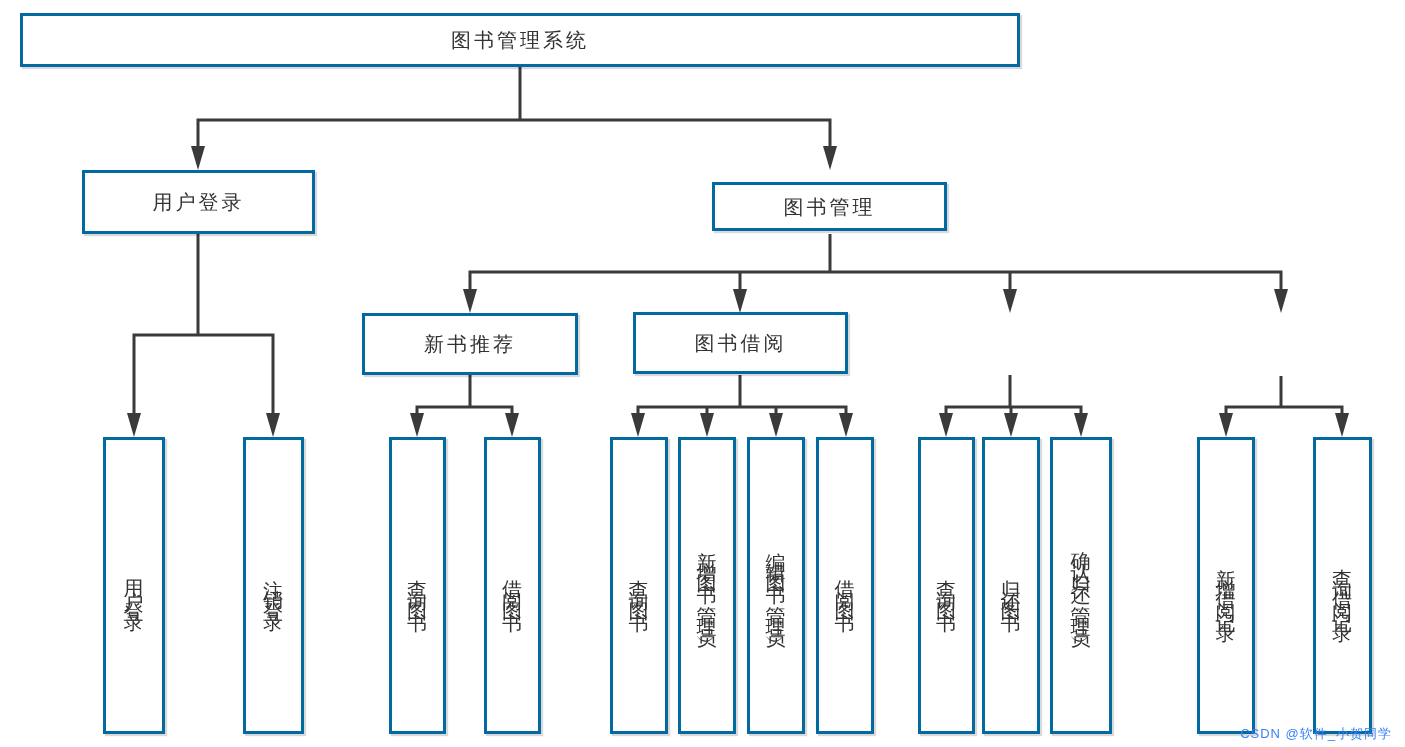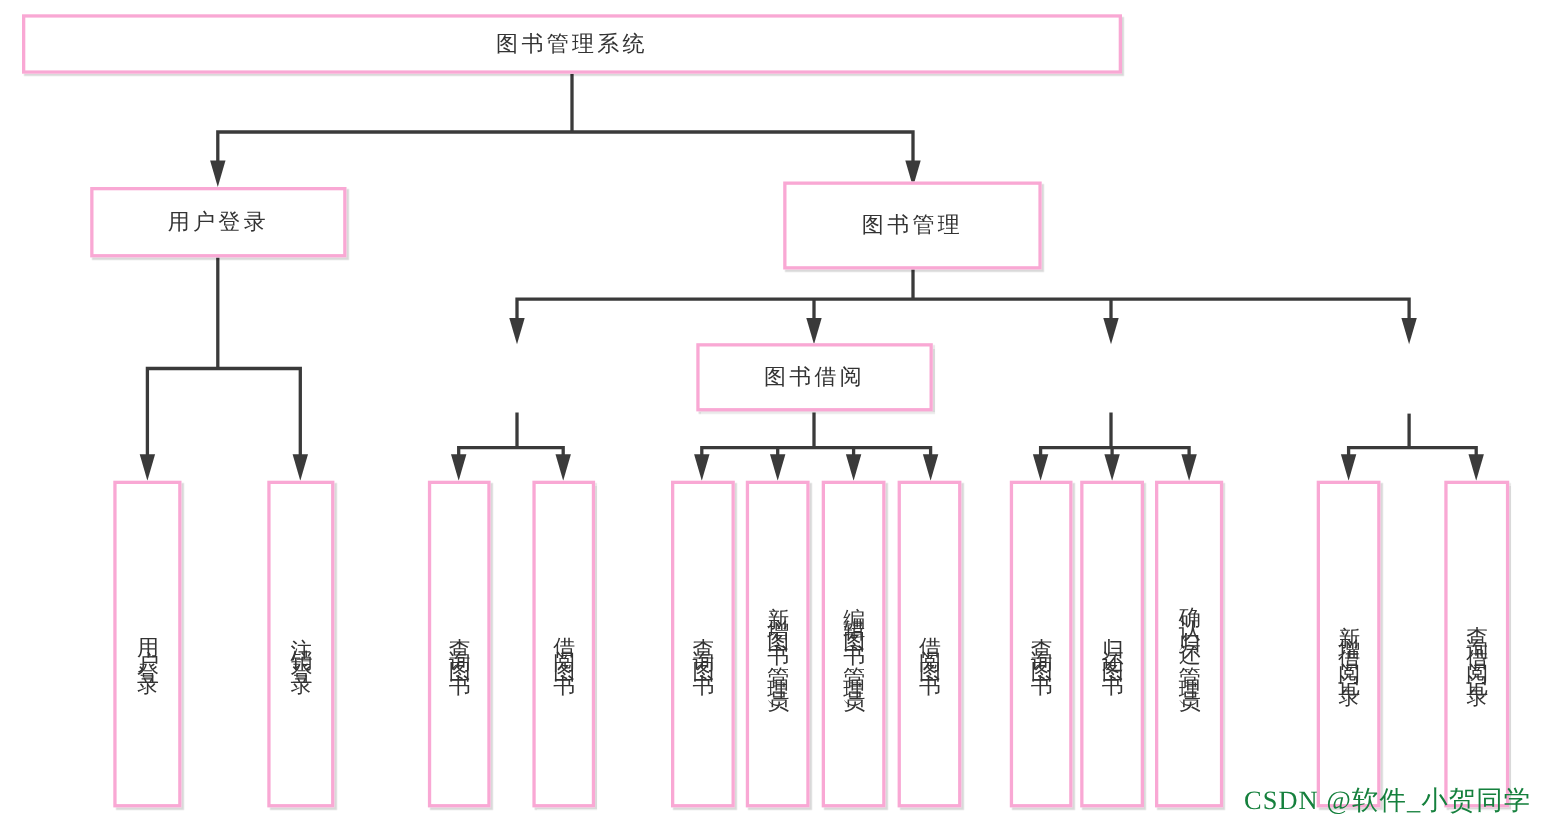--- a/index.html
+++ b/index.html
@@ -17,21 +17,21 @@
   }
   .connectors {
     position: absolute;
     left: 0;
     top: 0;
     z-index: 1;
   }
   .node {
     position: absolute;
     background: #ffffff;
-    border: 3px solid #f9a8d4;
+    border: 3px solid #0369a1;
     box-shadow: 2px 2px 1px rgba(0,0,0,0.15);
     color: #333333;
     display: flex;
     align-items: center;
     justify-content: center;
     box-sizing: border-box;
     z-index: 2;
     line-height: 1;
     font-family: Liberation Serif, serif;
   }
@@ -43,26 +43,25 @@
     writing-mode: vertical-rl;
     text-orientation: mixed;
     font-size: 20px;
     letter-spacing: 11px;
     padding: 4px 0;
   }
   .watermark {
     position: absolute;
     right: 13px;
     bottom: 4px;
-    font-size: 24px;
-    color: #15803d;
+    font-size: 13px;
+    color: #3b82f6;
     letter-spacing: 1px;
     z-index: 3;
     white-space: nowrap;
-    font-family: Liberation Serif, serif;
   }
 </style>
 </head>
 <body>
 
 <div class="stage">
 
   <svg class="connectors" width="1405" height="747" viewBox="0 0 1405 747">
     <g stroke="#3a3a3a" stroke-width="3" fill="none">
 
@@ -111,22 +110,23 @@
       <polygon points="1004,413 1018,413 1011,437"></polygon>
       <polygon points="1074,413 1088,413 1081,437"></polygon>
       <polygon points="1219,413 1233,413 1226,437"></polygon>
       <polygon points="1335,413 1349,413 1342,437"></polygon>
     </g>
   </svg>
 
   <div class="node h" style="left:20px; top:13px; width:1000px; height:54px">图书管理系统</div>
 
   <div class="node h" style="left:82px; top:170px; width:233px; height:64px">用户登录</div>
-  <div class="node h" style="left:712px; top:165px; width:235px; height:80px">图书管理</div>
+  <div class="node h" style="left:712px; top:182px; width:235px; height:49px">图书管理</div>
 
+  <div class="node h" style="left:362px; top:313px; width:216px; height:62px">新书推荐</div>
   <div class="node h" style="left:633px; top:312px; width:215px; height:62px">图书借阅</div>
 
   <div class="node v" style="left:103px; top:437px; width:62px; height:297px">用户登录</div>
   <div class="node v" style="left:243px; top:437px; width:61px; height:297px">注销登录</div>
 
   <div class="node v" style="left:389px; top:437px; width:57px; height:297px">查询图书</div>
   <div class="node v" style="left:484px; top:437px; width:57px; height:297px">借阅图书</div>
 
   <div class="node v" style="left:610px; top:437px; width:58px; height:297px">查询图书</div>
   <div class="node v" style="left:678px; top:437px; width:58px; height:297px">新增图书（管理员）</div>

